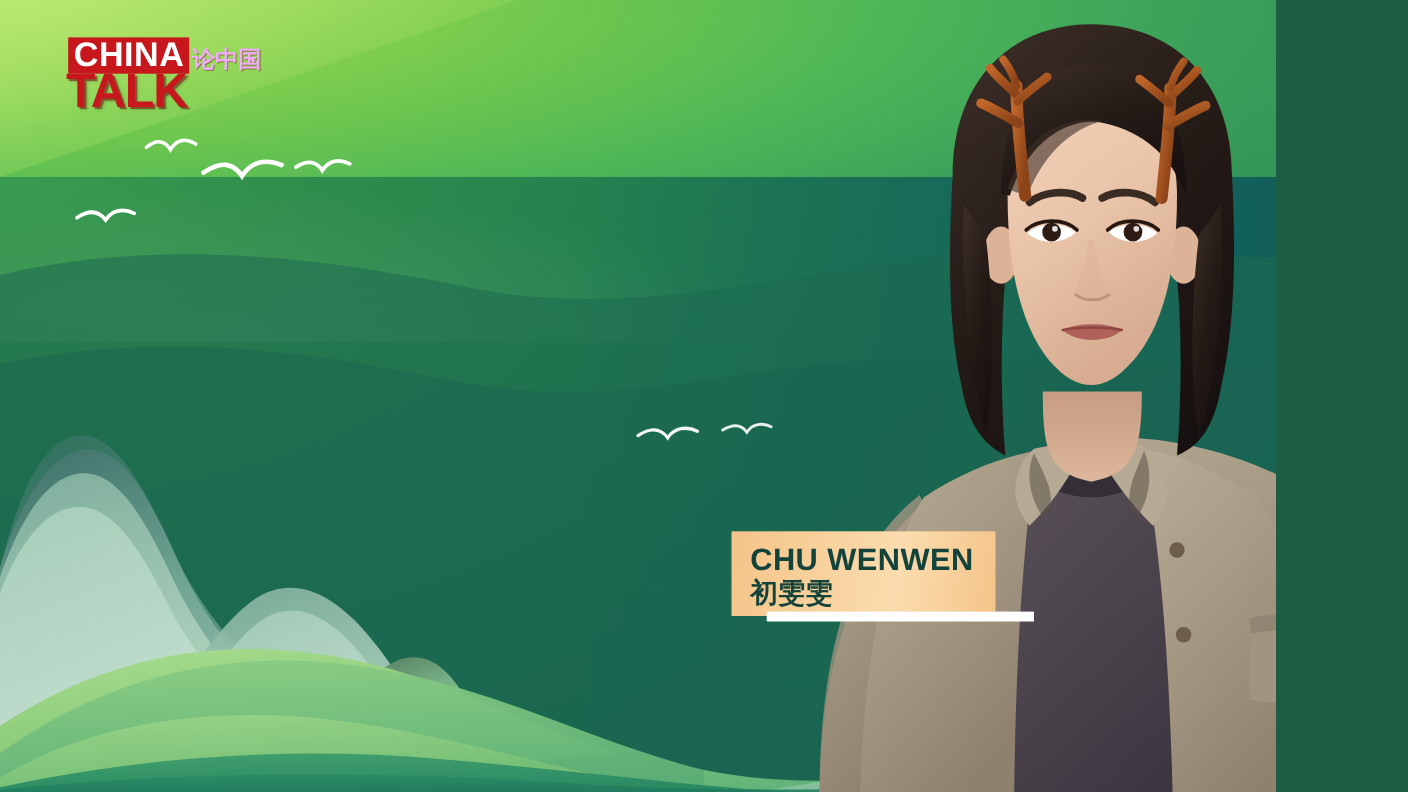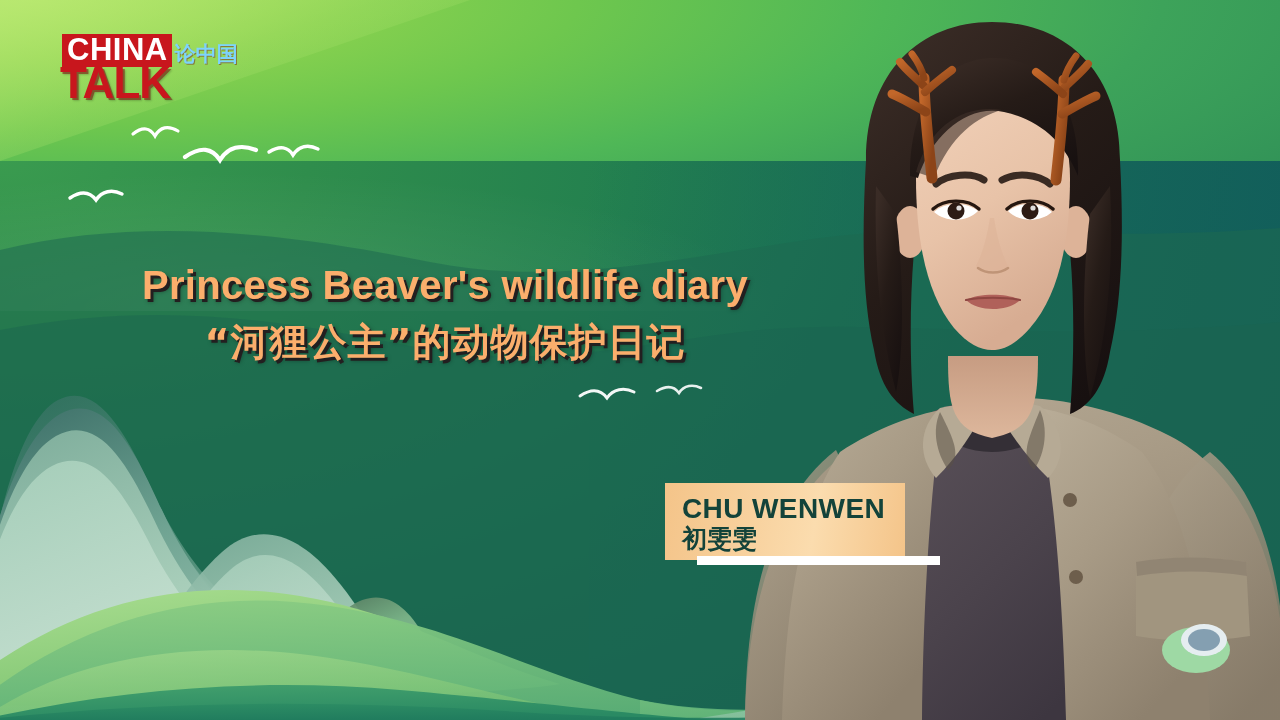--- a/index.html
+++ b/index.html
@@ -5,21 +5,21 @@
 <style>
   * { margin:0; padding:0; box-sizing:border-box; }
   html, body {
     width:1280px; height:720px; overflow:hidden;
     background:#1b5e43;
     font-family:"Liberation Sans","DejaVu Sans",sans-serif;
   }
 
   #stage {
     position:relative;
-    width:1280px; height:720px;
+    width:1160px; height:720px;
     overflow:hidden;
   }
 
   
   .bg-layer { position:absolute; inset:0; }
 
   
   #sky-top {
     height:161px;
     background:
@@ -60,21 +60,21 @@
   #logo-china {
     background:#C8161D;
     color:#ffffff;
     font-size:31px; font-weight:700;
     letter-spacing:.5px;
     padding:2px 4px 3px 5px;
     line-height:28px;
     font-family:"Liberation Sans","DejaVu Sans",sans-serif;
   }
   #logo-cn {
-    color:#7dd3fc;
+    color:#f0abfc;
     font-size:21px; font-weight:700;
     margin-left:3px; margin-bottom:2px;
     letter-spacing:0px;
     font-family:"DejaVu Sans","Liberation Sans",sans-serif;
     text-shadow:1px 1px 0 rgba(120,10,14,.45);
   }
   #logo-talk {
     color:#C8161D;
     font-size:44px; font-weight:700;
     letter-spacing:-1px;
@@ -357,24 +357,20 @@
   </svg>
 
   <div id="logo">
     <div id="logo-row1">
       <span id="logo-china">CHINA</span>
       <span id="logo-cn">论中国</span>
     </div>
     <div id="logo-talk">TALK</div>
   </div>
 
-  <div id="title-block">
-    <div id="title-en">Princess Beaver's wildlife diary</div>
-    <div id="title-zh">“河狸公主”的动物保护日记</div>
-  </div>
 
   <div id="nameplate">
     <div id="name-en">CHU WENWEN</div>
     <div id="name-zh">初雯雯</div>
   </div>
   <div id="name-underline"></div>
 
 </div>
 
 </body></html>

